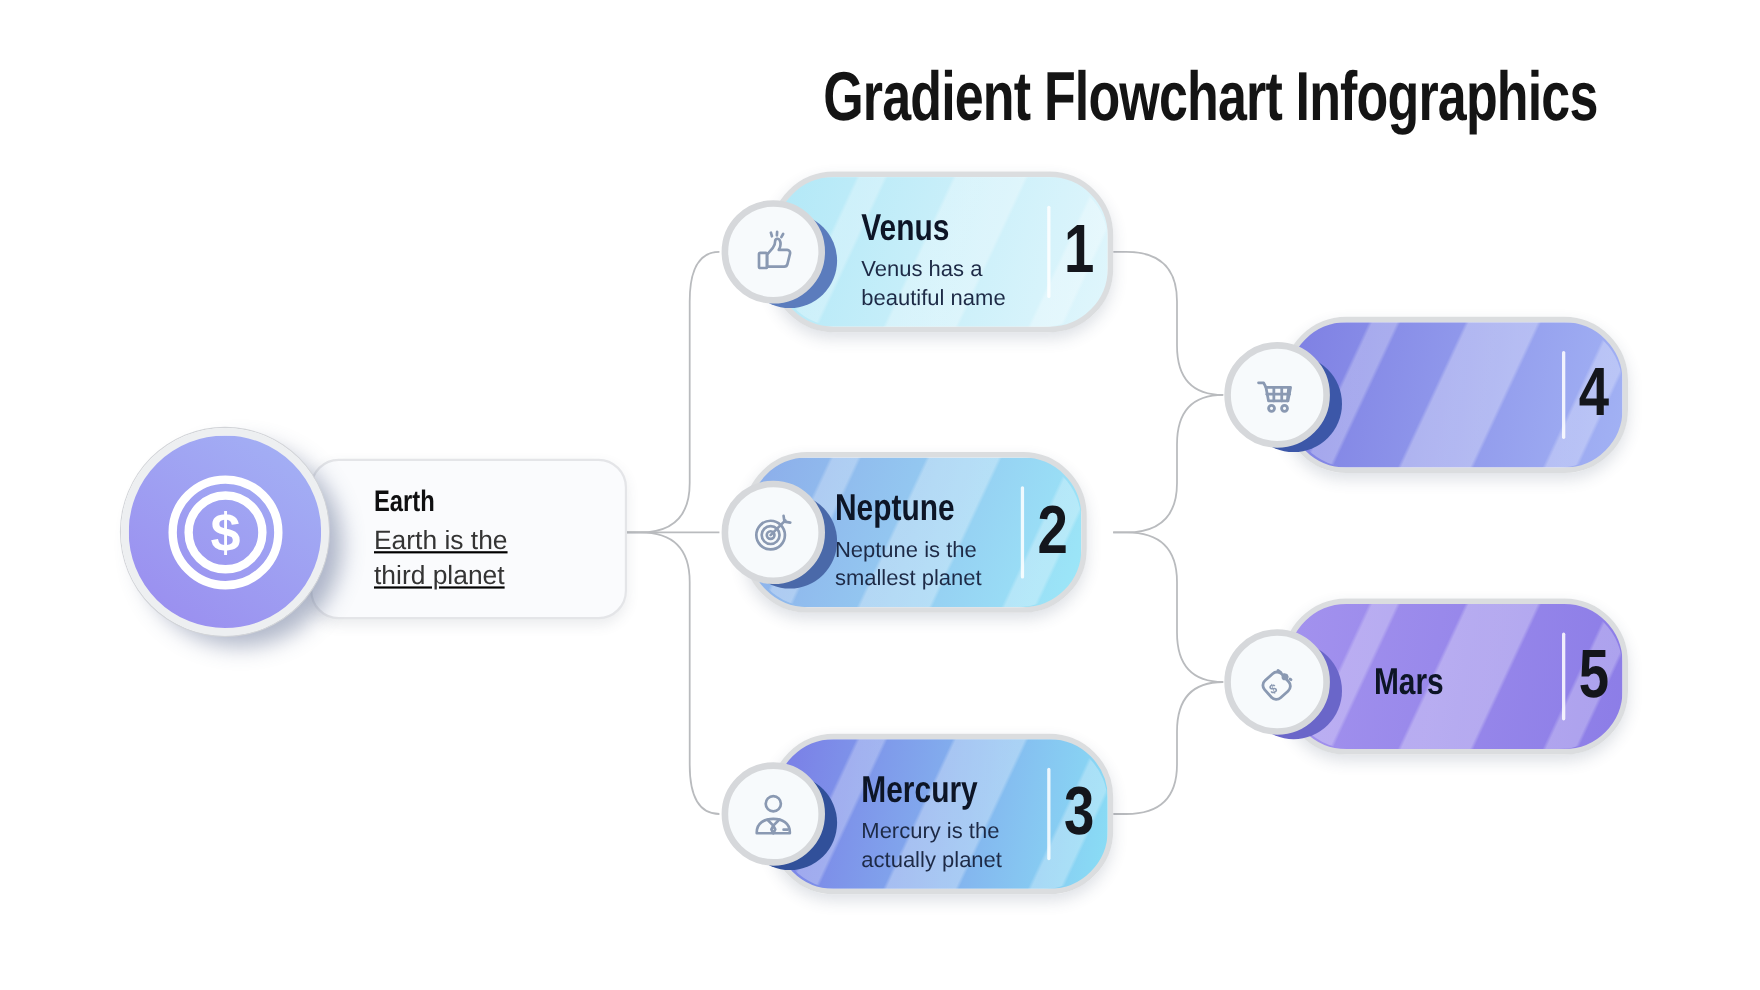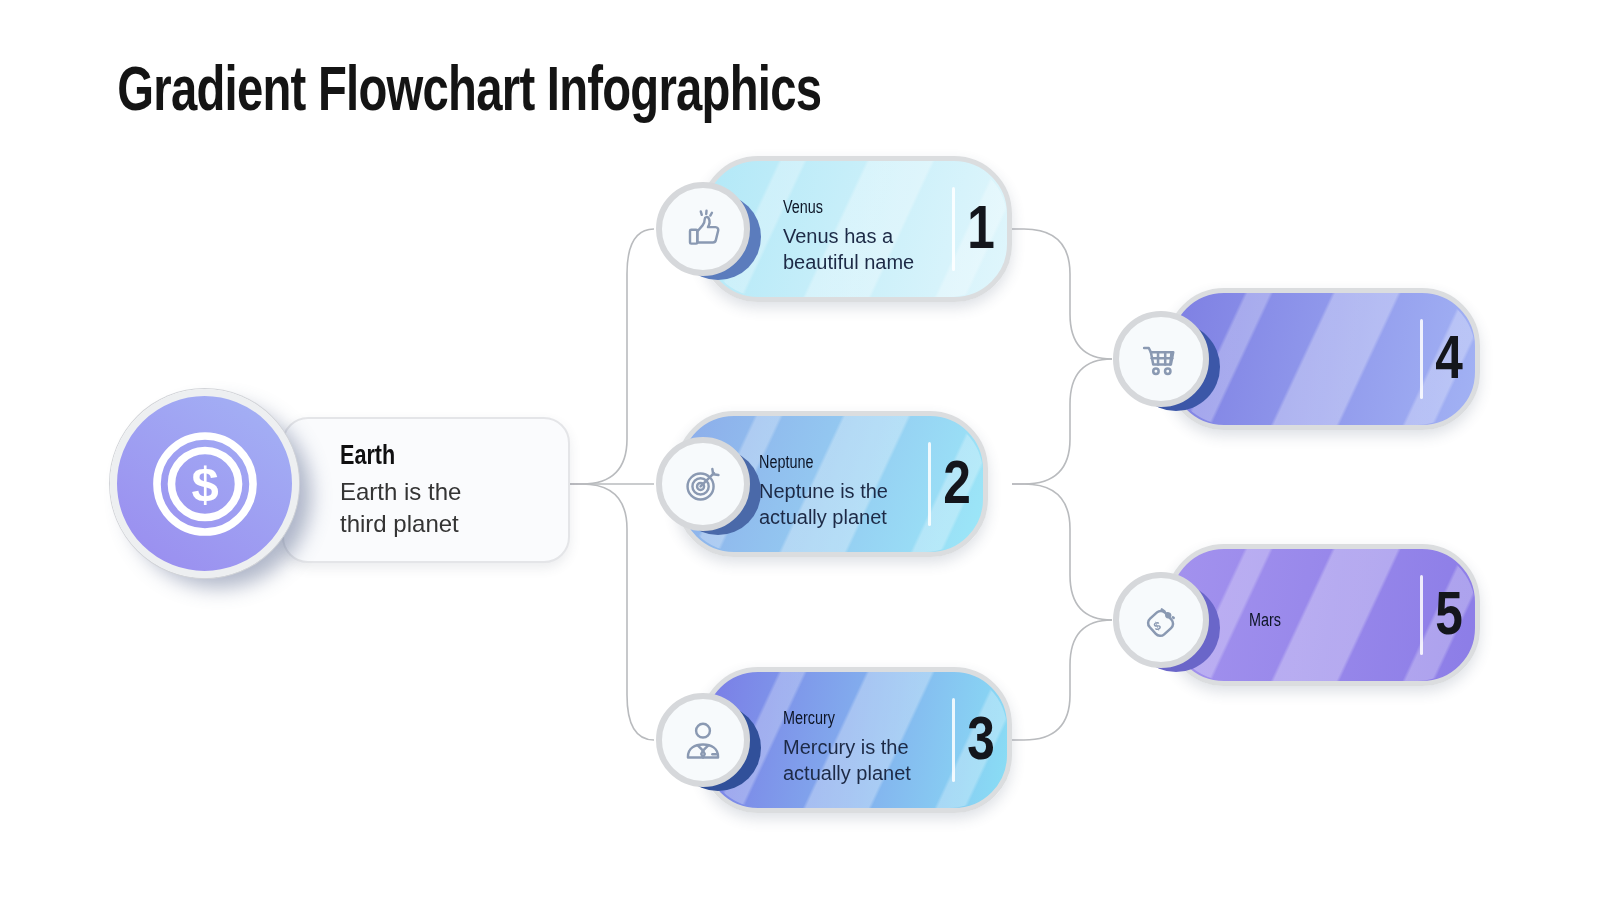--- a/index.html
+++ b/index.html
@@ -1,41 +1,41 @@
 <!DOCTYPE html>
 <html><head>
 <meta charset="utf-8">
 <style>
   html,body{margin:0;padding:0;background:#ffffff;}
   body{width:1600px;height:900px;position:relative;overflow:hidden;
        font-family:"Liberation Sans",sans-serif;}
   .stage{position:absolute;inset:0;}
 
   
-  .page-title{position:absolute;left:0;right:30px;top:52px;text-align:left;
+  .page-title{position:absolute;left:0;right:30px;top:52px;text-align:right;
     font-size:63px;font-weight:800;color:#141414;margin:0;letter-spacing:-1px;}
   .cond{display:inline-block;transform:scaleX(.75);transform-origin:center;white-space:nowrap;}
   .cond-l{display:inline-block;transform:scaleX(.8);transform-origin:left center;white-space:nowrap;}
 
   
   .connectors{position:absolute;inset:0;z-index:0;}
 
   
   .card{position:absolute;box-sizing:border-box;z-index:1;}
   .gcard{width:312px;height:146px;border-radius:58px;border:5px solid #dbdddf;
     box-shadow:0 6px 14px rgba(50,70,100,.16);}
   .gcard::before{content:"";position:absolute;inset:0;border-radius:inherit;
     background:linear-gradient(115deg,
       rgba(255,255,255,0) 20%,rgba(255,255,255,.28) 21% 27%,
       rgba(255,255,255,0) 28% 44%,rgba(255,255,255,.30) 45% 62%,
       rgba(255,255,255,0) 63% 80%,rgba(255,255,255,.28) 81% 88%,
       rgba(255,255,255,0) 89%);}
   .card-text{position:absolute;left:78px;top:50%;transform:translateY(-50%);
     width:175px;z-index:2;}
-  .card-title{font-size:18px;font-weight:400;color:#0d1526;margin-bottom:5px;margin-top:15px;}
+  .card-title{font-size:34px;font-weight:700;color:#0d1526;margin-bottom:5px;margin-top:15px;}
   .card-desc{font-size:20px;line-height:1.32;color:#1d2a46;width:152px;}
   .num-divider{position:absolute;right:52px;top:26px;bottom:26px;width:3px;
     background:rgba(255,255,255,.85);border-radius:2px;z-index:2;}
   .num{position:absolute;right:0;top:50%;width:52px;text-align:center;
     transform:translateY(-53%) scaleX(.8);font-size:62px;font-weight:800;
     color:#14161c;z-index:2;}
 
   
   .circle{position:absolute;width:94px;height:94px;border-radius:50%;
     background:#f7fafc;border:6px solid #d6d8db;box-sizing:border-box;
@@ -60,21 +60,21 @@
   
   .earth-circle{position:absolute;left:110px;top:389px;width:189px;height:189px;
     border-radius:50%;box-sizing:border-box;z-index:3;
     background:linear-gradient(215deg,#a4b3f5,#998bef);
     border:7px solid #edeff1;
     box-shadow:0 0 0 1px #d2d4d8,14px 12px 20px -2px rgba(80,95,135,.45);
     display:flex;align-items:center;justify-content:center;}
   .earth-card{left:282px;top:417px;width:288px;height:146px;border-radius:26px;
     background:#fafbfd;border:2px solid #e4e5e8;
     box-shadow:0 5px 12px rgba(60,70,90,.10);}
-  .earth-text{position:absolute;left:56px;top:50%;transform:translateY(-50%);width:200px;}
+  .earth-text{position:absolute;left:56px;top:50%;transform:translateY(-50%);width:200px;text-decoration:underline;}
   .earth-title{font-size:27px;font-weight:800;color:#0f0f10;margin-bottom:5px;}
   .earth-desc{font-size:24px;line-height:1.33;color:#343434;width:170px;}
 </style>
 </head>
 <body>
 
 <div class="stage">
 
   <h1 class="page-title"><span class="cond">Gradient Flowchart Infographics</span></h1>
 
@@ -116,21 +116,21 @@
       <path d="M25 49 V35 l6.5-7.5 c2-2.4 2.6-4.6 2.6-7.6 0-2.8 3.7-3.6 5-1 1.6 3.2 1 7.4-1 10.8 h9.4 c2.2 0 3.7 2.1 3.2 4.2 l-2.9 11.8 c-.4 1.7-1.9 2.8-3.6 2.8 H25"></path>
       <path d="M30.5 14.5 29.3 10.5"></path>
       <path d="M36 13.5 36.3 9.5"></path>
       <path d="M41 15.5 43 12"></path>
     </svg>
   </div>
 
   <div class="card gcard neptune-card">
     <div class="card-text">
       <div class="card-title"><span class="cond-l">Neptune</span></div>
-      <div class="card-desc">Neptune is the actually planet</div>
+      <div class="card-desc">Neptune is the smallest planet</div>
     </div>
     <div class="num-divider"></div>
     <div class="num">2</div>
   </div>
   <div class="circle neptune-circle">
     <svg width="52" height="52" viewBox="0 0 64 64" fill="none" stroke="#8a99b2" stroke-width="3" stroke-linecap="round" stroke-linejoin="round">
       <circle cx="29" cy="35" r="16"></circle>
       <circle cx="29" cy="35" r="10"></circle>
       <circle cx="29" cy="35" r="4.3"></circle>
       <path d="M29 35 L45.5 18.5"></path>

